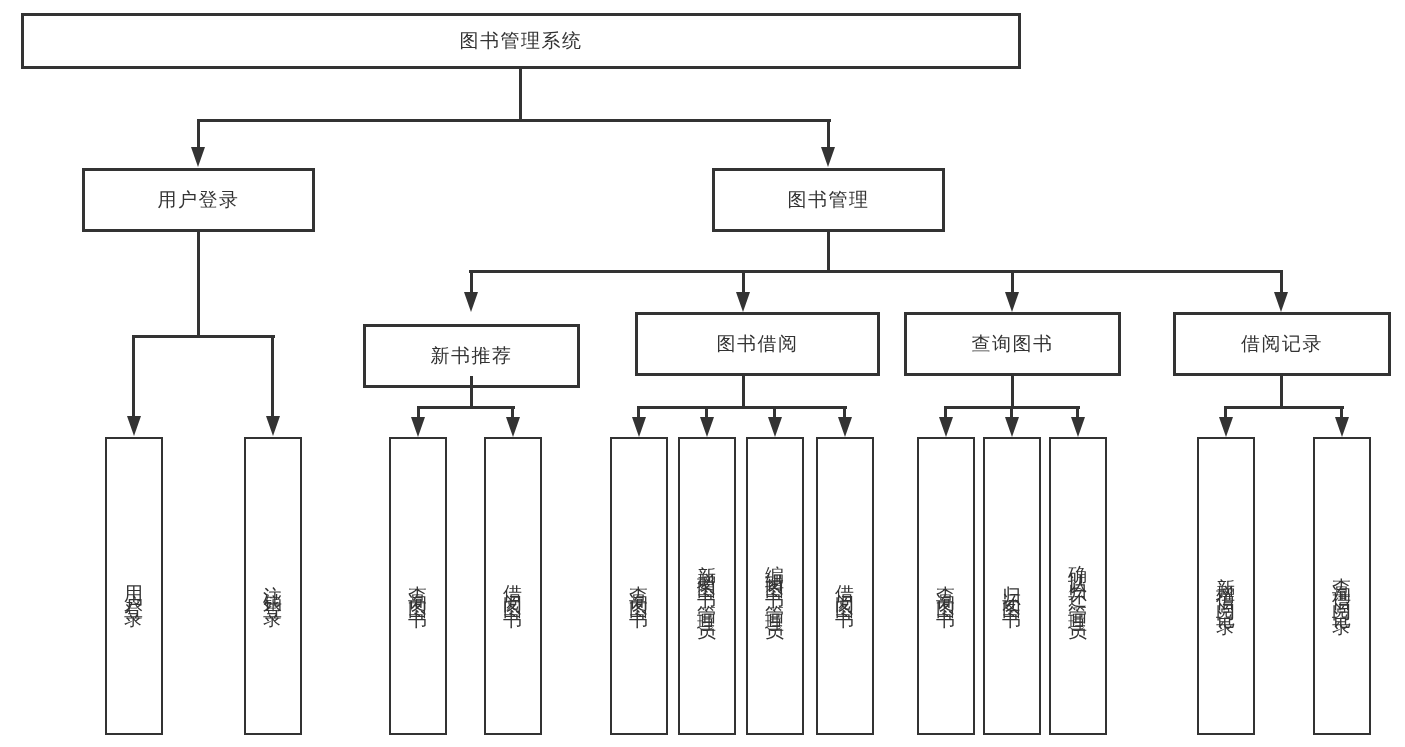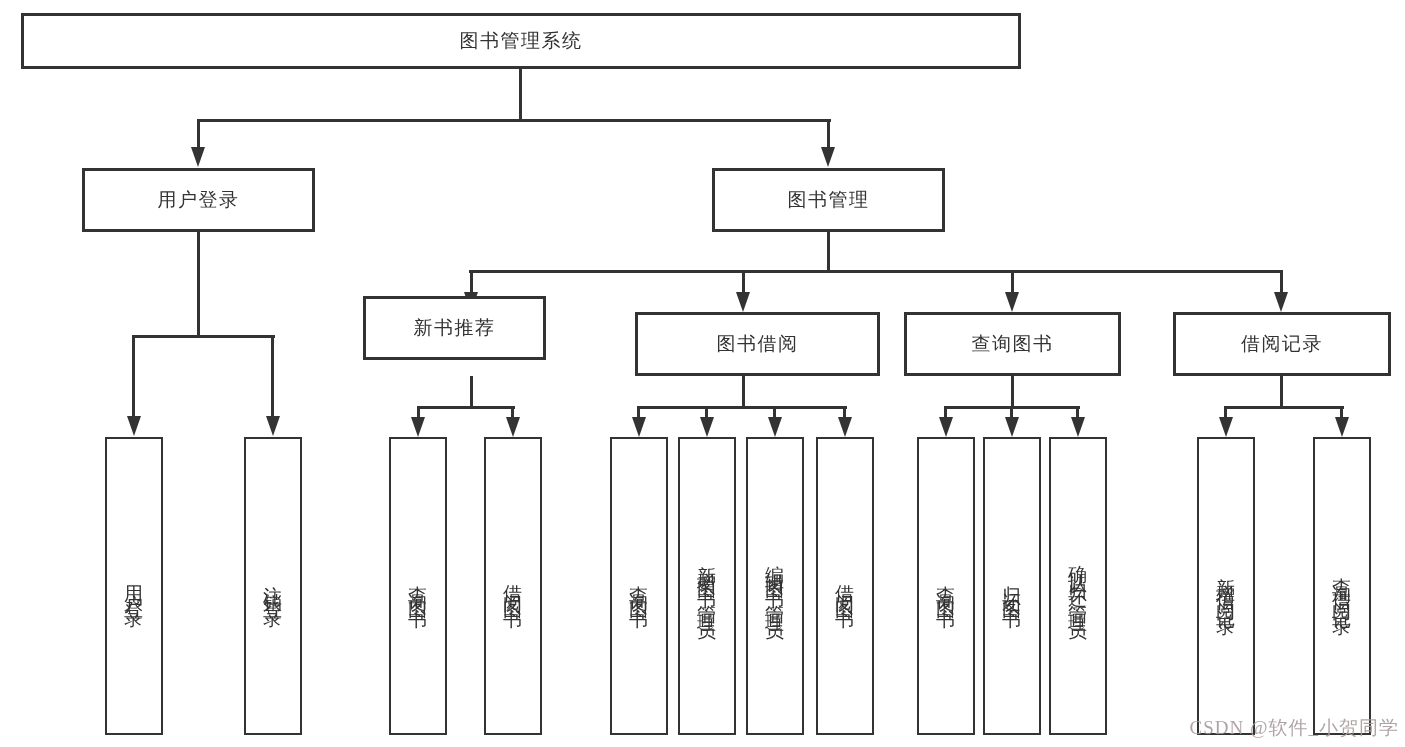--- a/index.html
+++ b/index.html
@@ -1,21 +1,21 @@
 <!DOCTYPE html>
 <html><head>
 <meta charset="utf-8">
 <style>
   html,body{margin:0;padding:0;background:#fff;}
   *{box-sizing:border-box;}
   #canvas{
     position:relative;
     width:1405px;height:747px;
     background:#ffffff;
-    font-family:Liberation Serif, serif;
+    font-family:Liberation Sans, sans-serif;
     overflow:hidden;
   }
   .hbox{
     position:absolute;
     border:3px solid #333;
     background:#fff;
     display:flex;align-items:center;justify-content:center;
     font-size:19px;letter-spacing:1.5px;color:#333;
   }
   .vbox{
@@ -85,21 +85,21 @@
   <div class="hline" style="left:469px;top:270px;width:814px;"></div>
   <div class="vline" style="left:470px;top:270px;height:25px;"></div>
   <div class="arrow" style="left:464px;top:292px;"></div>
   <div class="vline" style="left:742px;top:270px;height:25px;"></div>
   <div class="arrow" style="left:736px;top:292px;"></div>
   <div class="vline" style="left:1011px;top:270px;height:25px;"></div>
   <div class="arrow" style="left:1005px;top:292px;"></div>
   <div class="vline" style="left:1280px;top:270px;height:25px;"></div>
   <div class="arrow" style="left:1274px;top:292px;"></div>
 
-  <div class="hbox" style="left:363px;top:296px;width:183px;height:64px;">
+  <div class="hbox" style="left:363px;top:324px;width:217px;height:64px;">
     <span>新书推荐</span>
   </div>
   <div class="hbox" style="left:635px;top:312px;width:245px;height:64px;">
     <span>图书借阅</span>
   </div>
   <div class="hbox" style="left:904px;top:312px;width:217px;height:64px;">
     <span>查询图书</span>
   </div>
   <div class="hbox" style="left:1173px;top:312px;width:218px;height:64px;">
     <span>借阅记录</span>
@@ -176,15 +176,14 @@
     <span>确认归还（管理员）</span>
   </div>
 
   <div class="vbox" style="left:1197px;">
     <span>新增借阅记录</span>
   </div>
   <div class="vbox" style="left:1313px;">
     <span>查询借阅记录</span>
   </div>
 
-  <div class="watermark">CSDN @软件_小贺同学</div>
 
 </div>
 
 </body></html>

